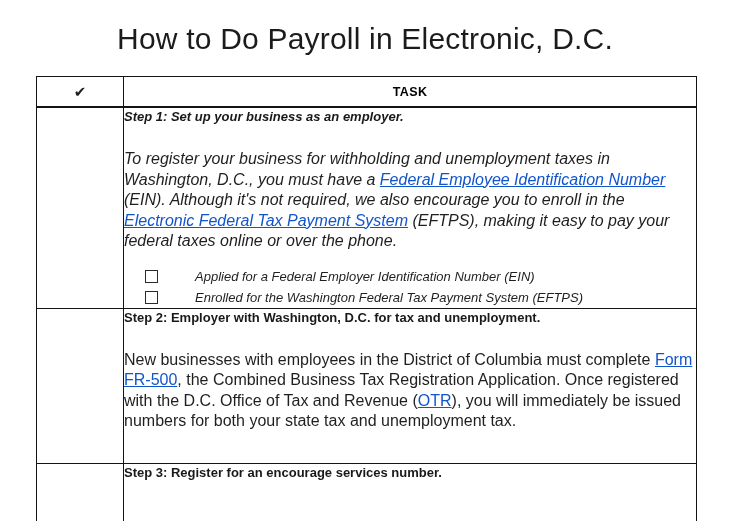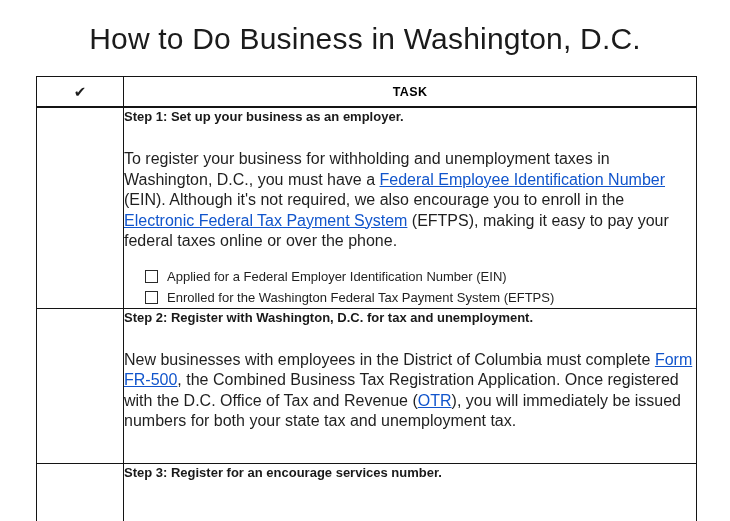--- a/index.html
+++ b/index.html
@@ -56,21 +56,21 @@
     font-weight: 700;
     font-style: italic;
   }
   th.task-header {
     text-align: center;
     font-size: 12.5px;
     font-weight: 700;
     letter-spacing: 0.4px;
     color: #000000;
   }
-  tr.row-step1 > td { height: 190px; }
+  tr.row-step1 > td { height: 190px; font-style: italic; }
   tr.row-step2 > td { height: 154px; }
   tr.row-step3 > td { height: 120px; }
   td.task-cell {
     padding: 9px 10px 0 12px;
   }
   .step-heading {
     margin: 0;
     font-size: 13px;
     font-weight: 700;
     line-height: 17px;
@@ -89,37 +89,38 @@
   }
   .cb-list {
     margin: 15px 0 0 21px;
   }
   .cb-row {
     display: flex;
     align-items: center;
     height: 20.5px;
     font-size: 13px;
     color: #1f1f1f;
+    gap: 28px;
   }
   .cb-box {
     display: inline-block;
     width: 11px;
     height: 11px;
     border: 1.6px solid #2a2a2a;
     background: #ffffff;
     margin-right: 9px;
     flex: 0 0 auto;
   }
 </style>
 </head>
 <body>
 
 <div class="page">
 
-  <h1 class="doc-title">How to Do Business in Washington, D.C.</h1>
+  <h1 class="doc-title">How to Do Payroll in Electronic, D.C.</h1>
 
   <table class="checklist">
     <thead>
       <tr>
         <th class="col-check check-header"><span>✔</span></th>
         <th class="task-header">TASK</th>
       </tr>
     </thead>
     <tbody>
 
@@ -137,21 +138,21 @@
               <span class="cb-box"></span>
               <span>Enrolled for the Washington Federal Tax Payment System (EFTPS)</span>
             </div>
           </div>
         </td>
       </tr>
 
       <tr class="row-step2">
         <td class="col-check"></td>
         <td class="task-cell">
-          <p class="step-heading">Step 2: Register with Washington, D.C. for tax and unemployment.</p>
+          <p class="step-heading">Step 2: Employer with Washington, D.C. for tax and unemployment.</p>
           <p class="step-body"><span>New businesses with employees in the District of Columbia must complete </span><a class="doc-link">Form FR-500</a><span>, the Combined Business Tax Registration Application. Once registered with the D.C. Office of Tax and Revenue (</span><a class="doc-link">OTR</a><span>), you will immediately be issued numbers for both your state tax and unemployment tax.</span></p>
         </td>
       </tr>
 
       <tr class="row-step3">
         <td class="col-check"></td>
         <td class="task-cell">
           <p class="step-heading">Step 3: Register for an encourage services number.</p>
         </td>
       </tr>

